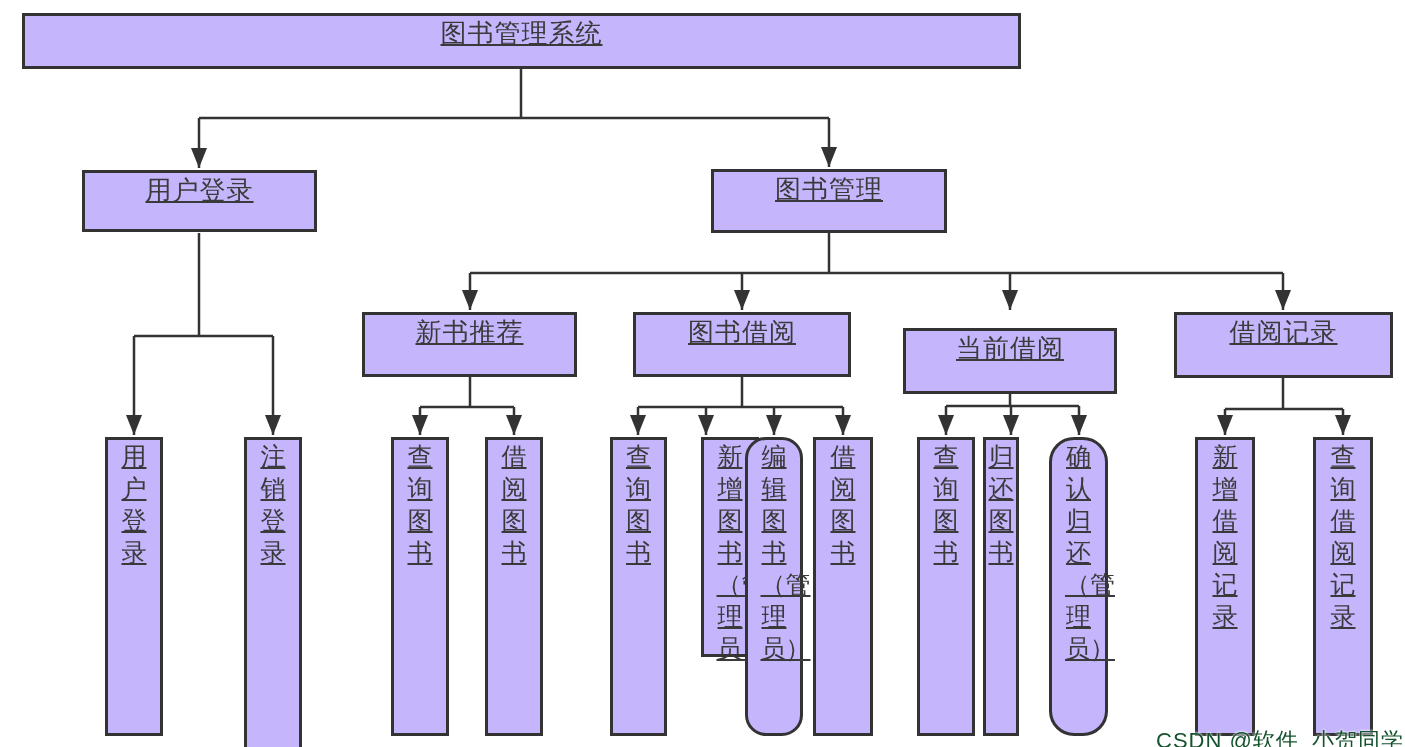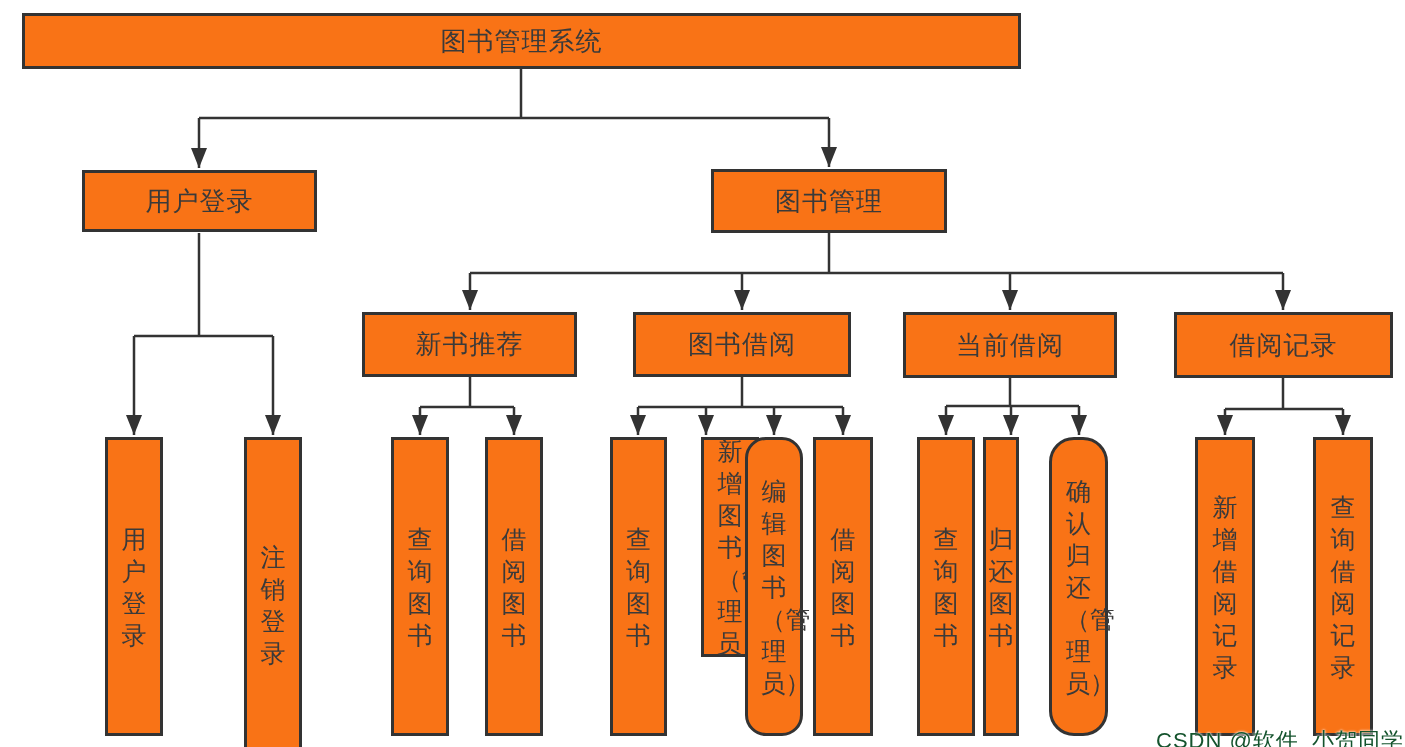--- a/index.html
+++ b/index.html
@@ -13,26 +13,26 @@
   }
   #connectors {
     position: absolute;
     left: 0; top: 0;
     width: 1405px; height: 747px;
     pointer-events: none;
   }
   .node {
     position: absolute;
     box-sizing: border-box;
-    background: #f97316;
+    background: #c4b5fd;
     border: 3px solid #333333;
     color: #3a3a3a;
     display: flex;
-    align-items: center;
     justify-content: center;
+    text-decoration: underline;
   }
   .hnode .lbl {
     font-size: 26px;
     letter-spacing: 1px;
     white-space: nowrap;
     text-align: center;
   }
   .vnode .lbl {
     display: block;
     width: 27px;
@@ -118,21 +118,21 @@
   <div class="node hnode" style="left:711px; top:169px; width:236px; height:64px;">
     <span class="lbl">图书管理</span>
   </div>
 
   <div class="node hnode" style="left:362px; top:312px; width:215px; height:65px;">
     <span class="lbl">新书推荐</span>
   </div>
   <div class="node hnode" style="left:633px; top:312px; width:218px; height:65px;">
     <span class="lbl">图书借阅</span>
   </div>
-  <div class="node hnode" style="left:903px; top:312px; width:214px; height:66px;">
+  <div class="node hnode" style="left:903px; top:328px; width:214px; height:66px;">
     <span class="lbl">当前借阅</span>
   </div>
   <div class="node hnode" style="left:1174px; top:312px; width:219px; height:66px;">
     <span class="lbl">借阅记录</span>
   </div>
 
   <div class="node vnode" style="left:105px; top:437px; width:58px; height:299px;">
     <span class="lbl">用户登录</span>
   </div>
   <div class="node vnode" style="left:244px; top:437px; width:58px; height:336px;">

